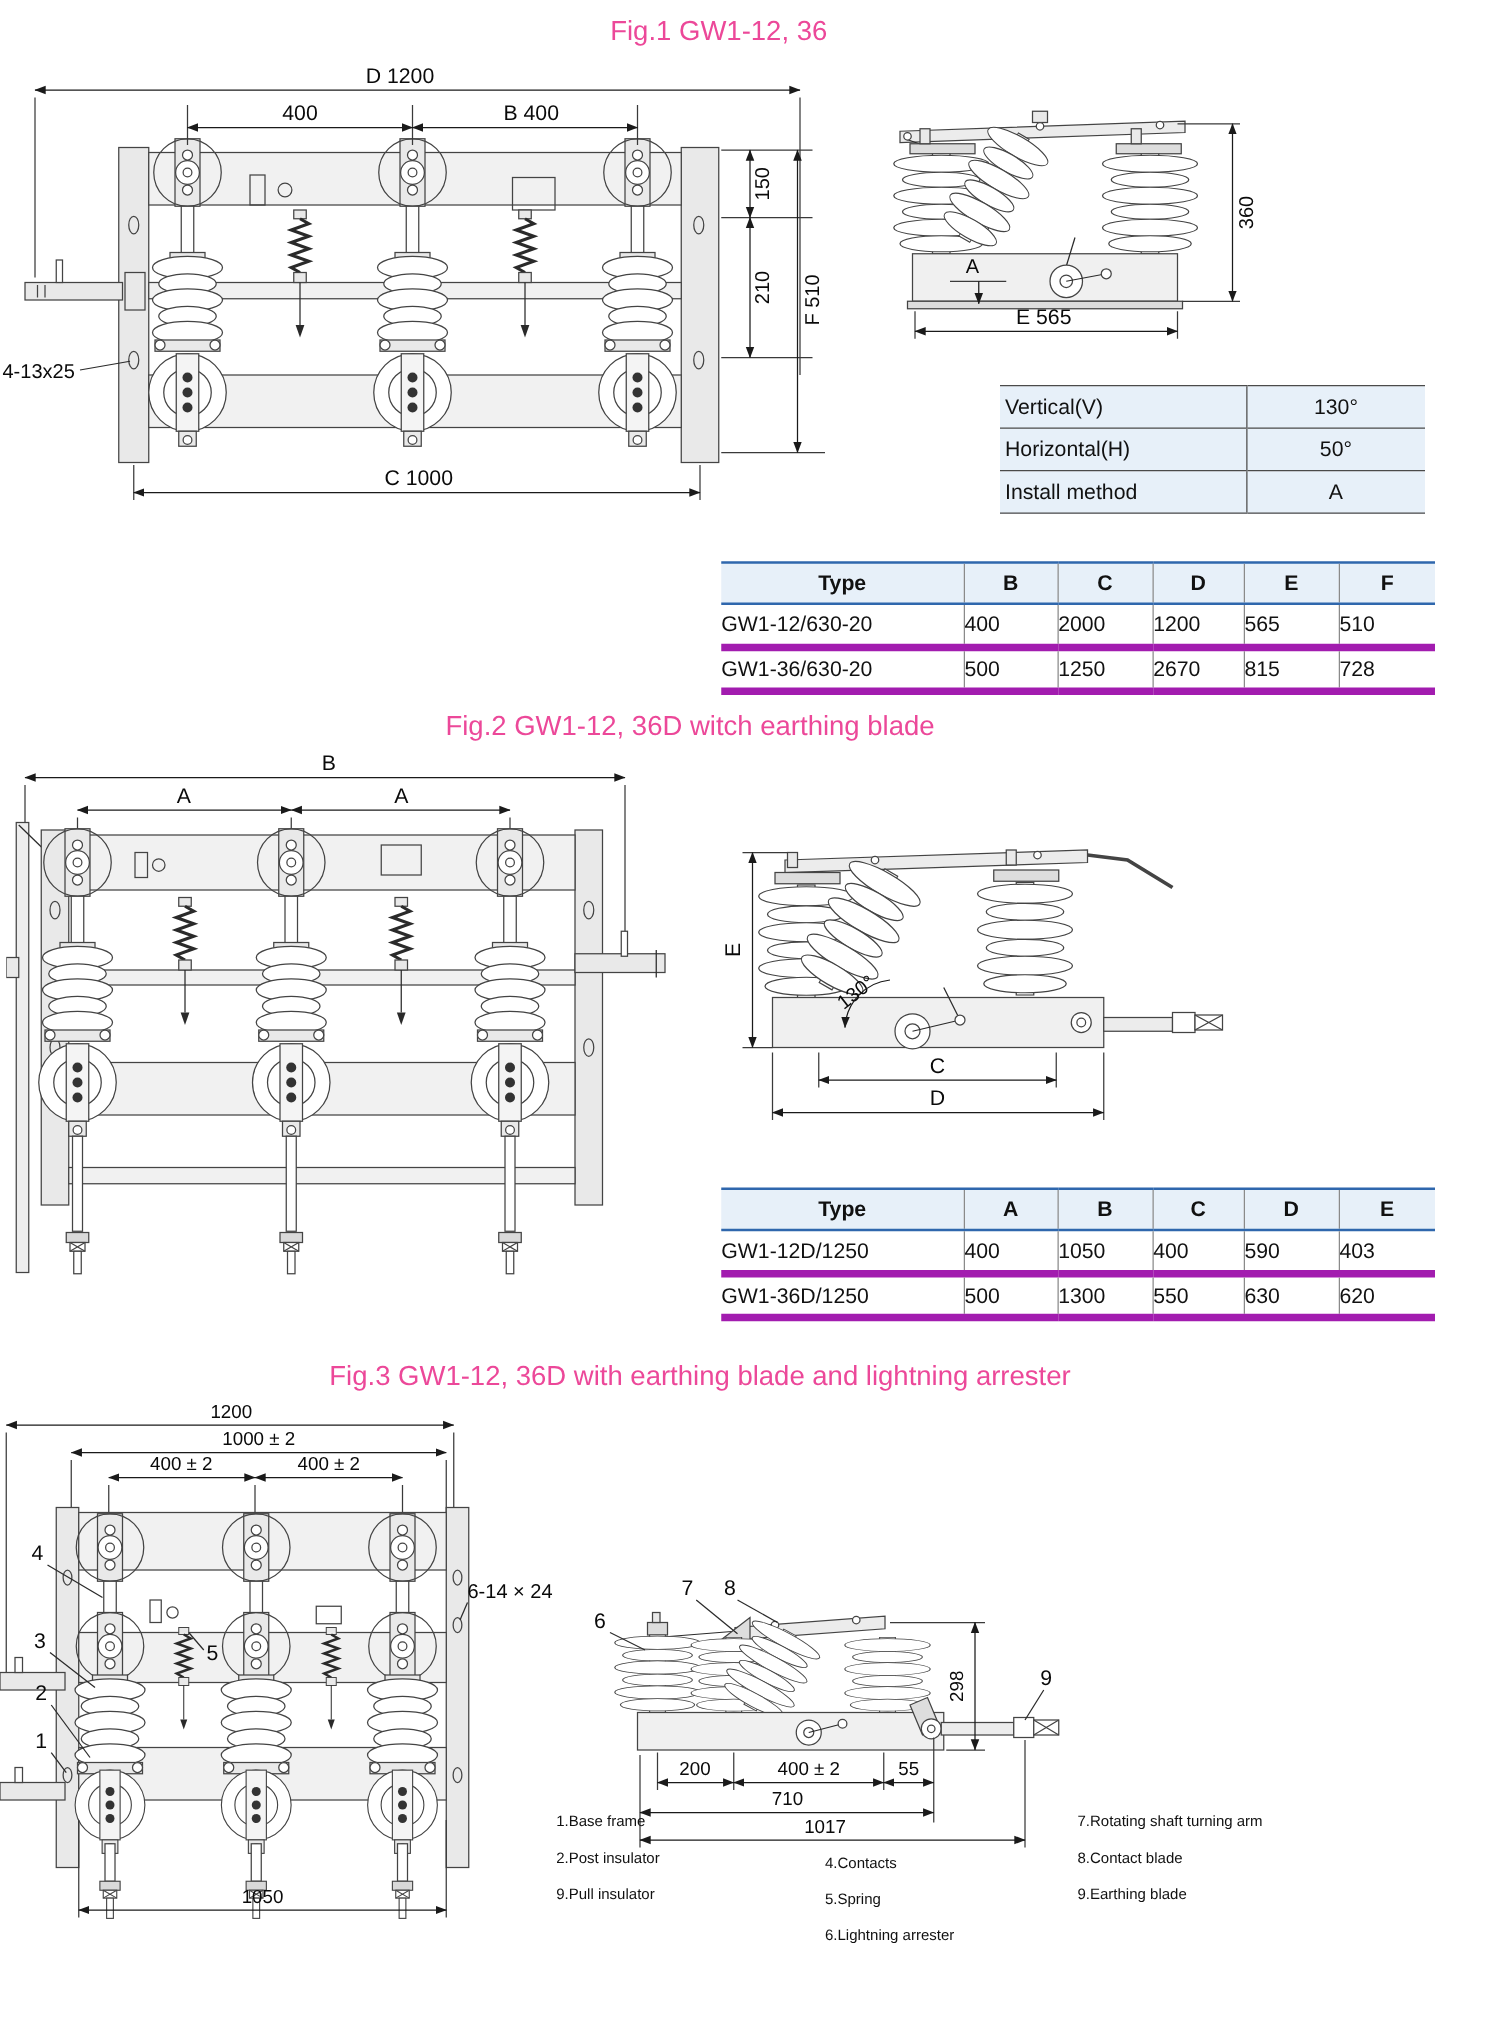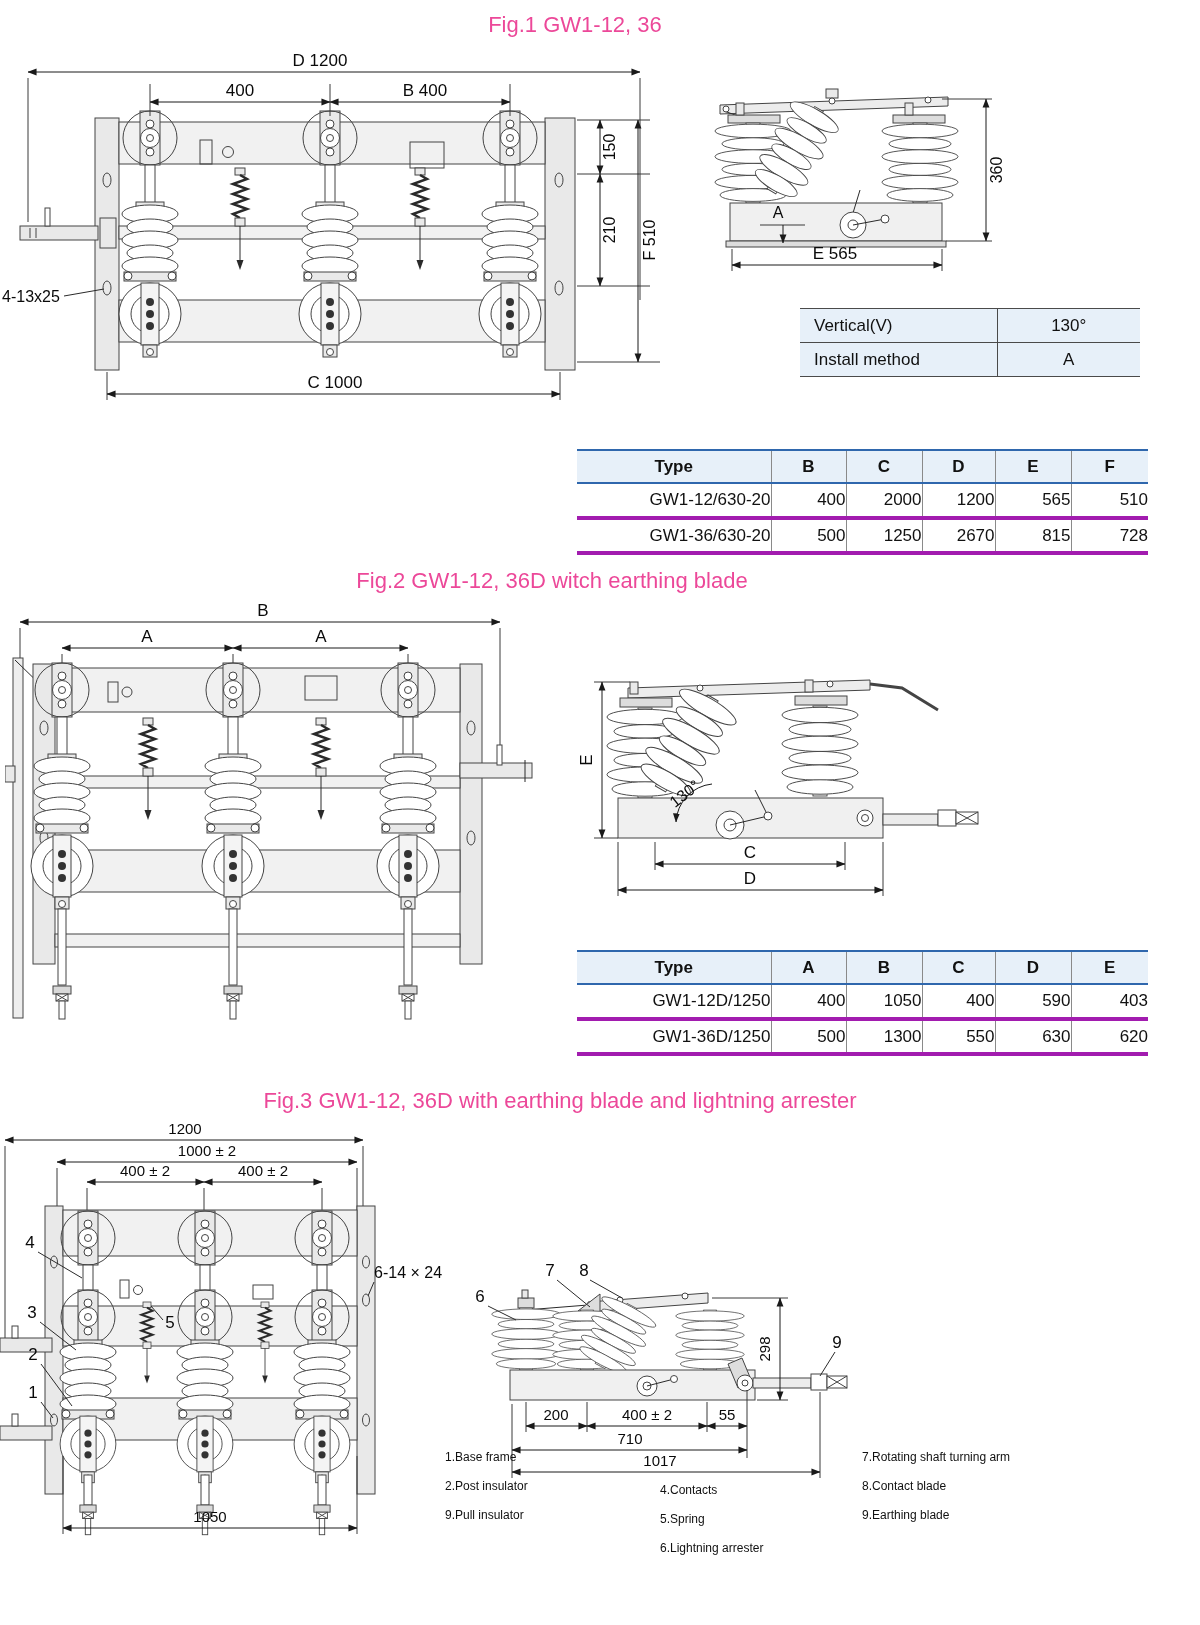--- a/index.html
+++ b/index.html
@@ -10,25 +10,25 @@
   .fig-title{font-size:22px;text-align:center;white-space:nowrap;color:#ec4899}
   svg text{font-family:"Liberation Sans",sans-serif;fill:#0a0a0a}
   .t15{font-size:15px}.t16{font-size:16px}.t17{font-size:17px}
   .mid{text-anchor:middle}
   .dim{stroke:#1a1a1a;stroke-width:1;fill:none}
   .ext{stroke:#3a3a3a;stroke-width:1;fill:none}
   .ldr{stroke:#2a2a2a;stroke-width:1;fill:none}
   table{border-collapse:collapse;table-layout:fixed;font-size:17px}
   .dimtab th{background:#e7f0f9;border-top:2px solid #2f67ad;border-bottom:2px solid #2f67ad;
     font-weight:bold;height:33px;text-align:center}
-  .dimtab td{height:35px;text-align:right;border-bottom:4px solid #a21caf}
+  .dimtab td{height:35px;text-align:left;border-bottom:6px solid #a21caf}
   .dimtab th+th,.dimtab td+td{border-left:1px solid #8a8a8a}
   .insttab td{background:#e7f0f9;height:34px;border-top:1px solid #4a4a4a}
   .insttab tr:last-child td{border-bottom:1px solid #4a4a4a}
-  .insttab td.lbl{padding-left:14px;text-align:left}
+  .insttab td.lbl{padding-left:4px;text-align:left}
   .insttab td.val{text-align:center;border-left:1px solid #4a4a4a}
   .legend-col{font-size:12px;line-height:29px;white-space:nowrap}
 </style>
 </head>
 <body>
 
 <div class="page">
 
 <svg width="0" height="0" style="position:absolute">
   <defs>
@@ -199,20 +199,24 @@
   <colgroup>
         <col style="width:197px">
         <col style="width:143px">
       </colgroup>
   <tbody>
         <tr>
     <td class="lbl">Vertical(V)</td>
     <td class="val">130°</td>
   </tr>
   <tr>
+    <td class="lbl">Horizontal(H)</td>
+    <td class="val">50°</td>
+  </tr>
+  <tr>
     <td class="lbl">Install method</td>
     <td class="val">A</td>
   </tr>
 </tbody>
     </table>
 
 <table class="dimtab abs" style="left:577px;top:449px;width:571px">
   <colgroup>
         <col style="width:194px">
         <col style="width:75px">

